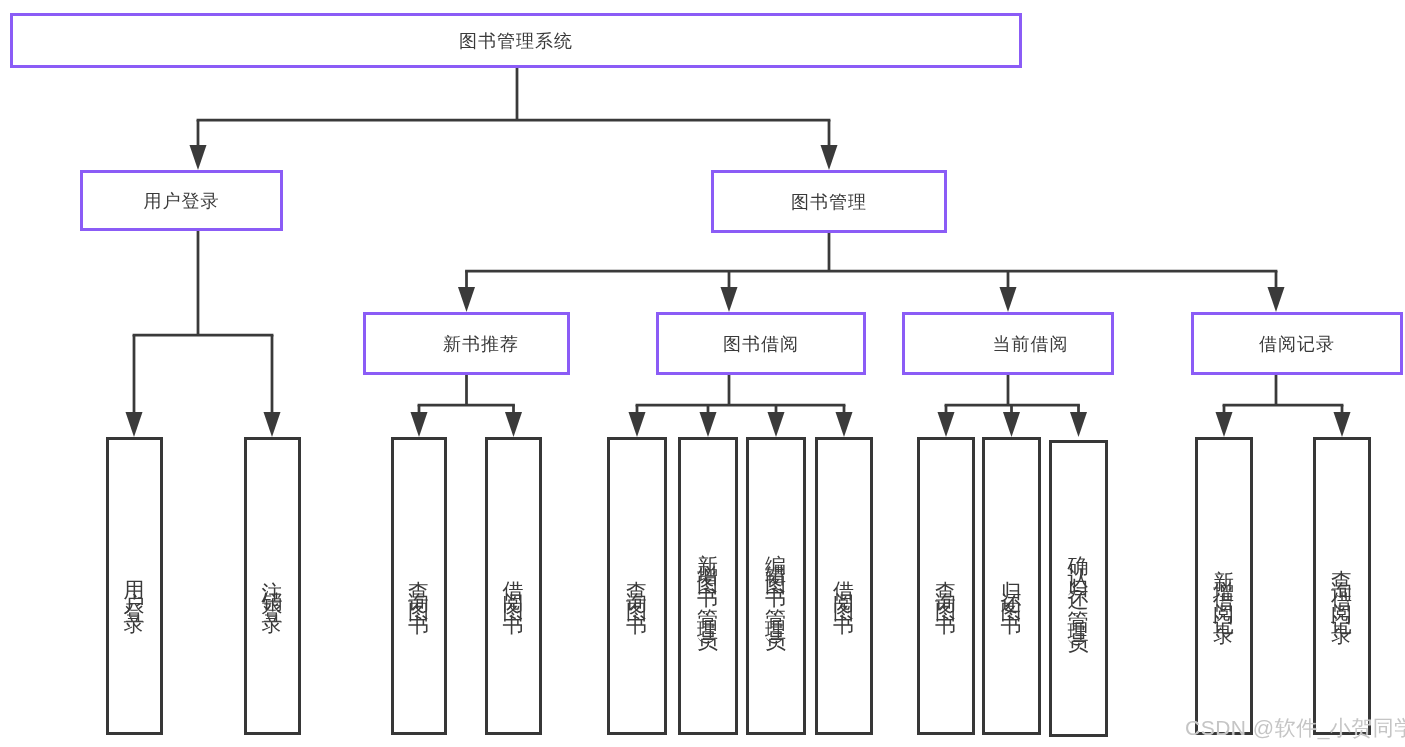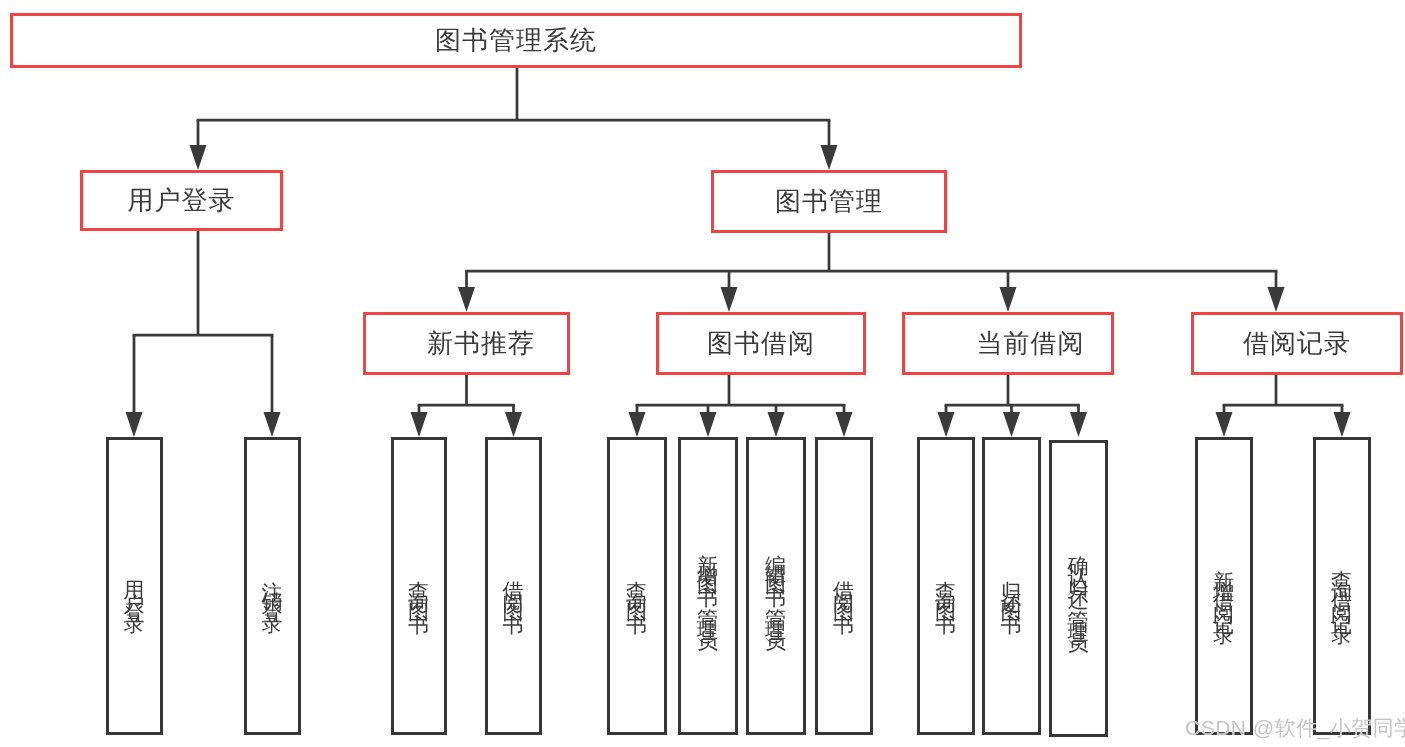--- a/index.html
+++ b/index.html
@@ -4,23 +4,23 @@
 <style>
   html,body { margin:0; padding:0; }
   body {
     width:1405px; height:747px; position:relative; overflow:hidden;
     background:#ffffff;
     font-family:"Liberation Sans","DejaVu Sans",sans-serif;
   }
   .connectors { position:absolute; left:0; top:0; z-index:1; }
   .hnode {
     position:absolute; box-sizing:border-box; z-index:2;
-    background:#ffffff; border:3px solid #ef4444;
+    background:#ffffff; border:3px solid #8b5cf6;
     display:flex; align-items:center; justify-content:center;
-    font-size:26px; color:#3a3a3a; letter-spacing:1px; white-space:nowrap;
+    font-size:18px; color:#3a3a3a; letter-spacing:1px; white-space:nowrap;
   }
   .vnode {
     position:absolute; box-sizing:border-box; z-index:2;
     background:#ffffff; border:3px solid #373737;
     display:flex; align-items:center; justify-content:center;
   }
   .vtext {
     writing-mode:vertical-lr; text-orientation:mixed;
     font-size:21px; color:#3a3a3a; letter-spacing:11px; line-height:1;
     white-space:nowrap;

